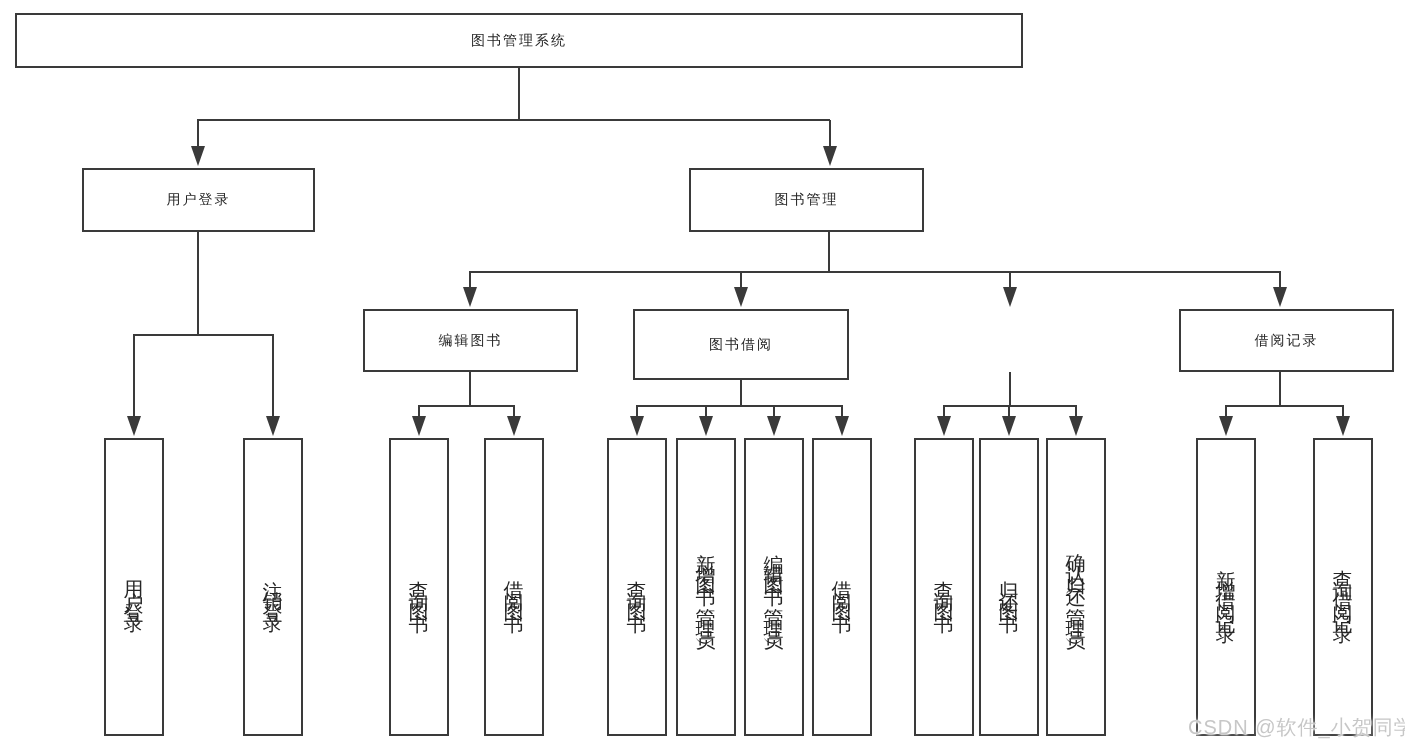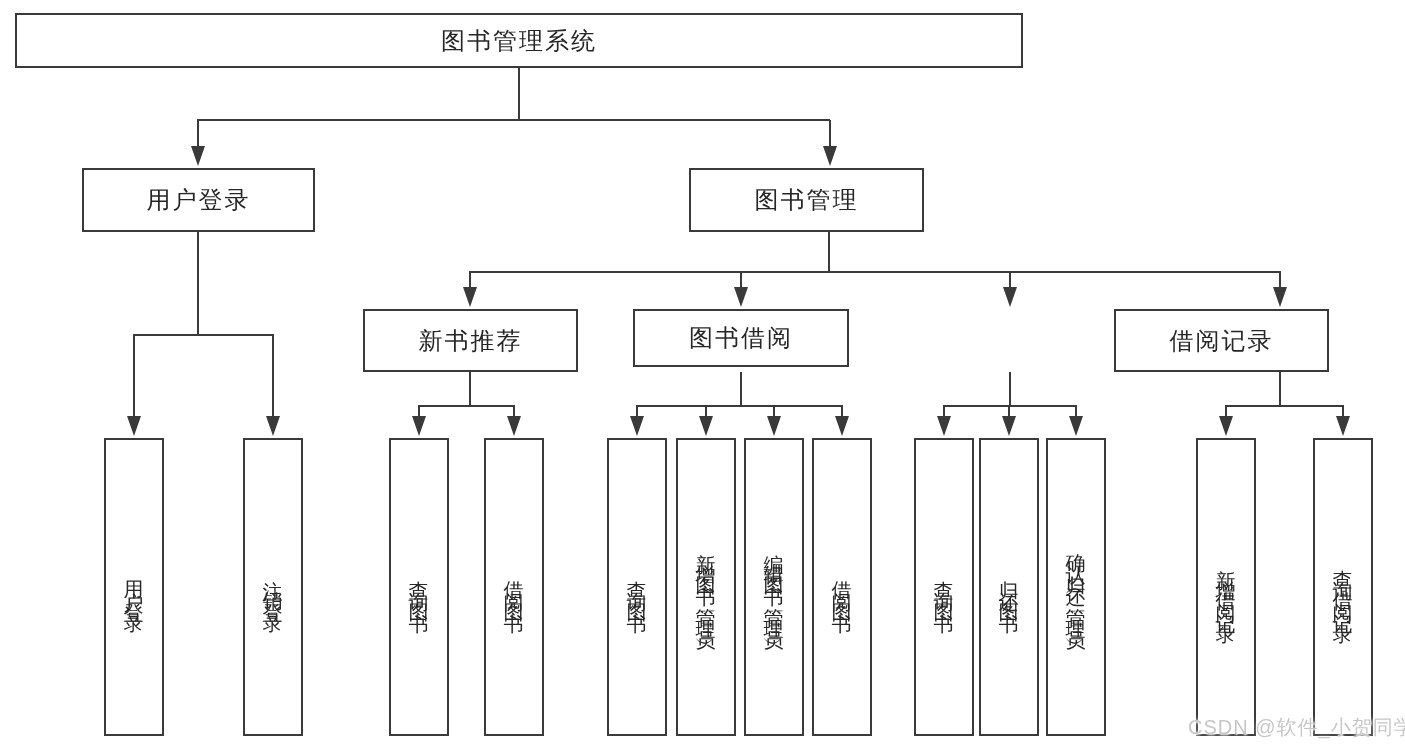--- a/index.html
+++ b/index.html
@@ -16,21 +16,21 @@
     font-family:"Liberation Sans", sans-serif;
     overflow:hidden;
   }
   .node{
     position:absolute;
     box-sizing:border-box;
     background:#ffffff;
     border:2.5px solid var(--line);
     color:var(--text);
     display:flex;align-items:center;justify-content:center;
-    font-size:24px;
+    font-size:14px;
     letter-spacing:2px;
     text-align:center;
     z-index:2;
   }
   .leaf{
     writing-mode:vertical-rl;
     text-orientation:mixed;
     letter-spacing:11px;
     font-size:20px;
     line-height:1;
@@ -113,23 +113,23 @@
       <div class="ahead" style="left: 1219px; top: 416px;"></div>
       <div class="vline" style="left: 1341.75px; top: 406px; height: 12px;"></div>
       <div class="ahead" style="left: 1336px; top: 416px;"></div>
     </div>
 
   <div class="node" style="left:15px;top:13px;width:1008px;height:55px">图书管理系统</div>
 
   <div class="node" style="left:82px;top:168px;width:233px;height:64px">用户登录</div>
   <div class="node" style="left:689px;top:168px;width:235px;height:64px">图书管理</div>
 
-  <div class="node" style="left:363px;top:309px;width:215px;height:63px">新书推荐</div>
-  <div class="node" style="left:633px;top:309px;width:216px;height:58px">图书借阅</div>
-  <div class="node" style="left:1114px;top:309px;width:215px;height:63px">借阅记录</div>
+  <div class="node" style="left:363px;top:309px;width:215px;height:63px">编辑图书</div>
+  <div class="node" style="left:633px;top:309px;width:216px;height:71px">图书借阅</div>
+  <div class="node" style="left:1179px;top:309px;width:215px;height:63px">借阅记录</div>
 
   <div class="node leaf" style="left:104px;top:438px;width:60px;height:298px">用户登录</div>
   <div class="node leaf" style="left:243px;top:438px;width:60px;height:298px">注销登录</div>
 
   <div class="node leaf" style="left:389px;top:438px;width:60px;height:298px">查询图书</div>
   <div class="node leaf" style="left:484px;top:438px;width:60px;height:298px">借阅图书</div>
 
   <div class="node leaf" style="left:607px;top:438px;width:60px;height:298px">查询图书</div>
   <div class="node leaf" style="left:676px;top:438px;width:60px;height:298px">新增图书（管理员）</div>
   <div class="node leaf" style="left:744px;top:438px;width:60px;height:298px">编辑图书（管理员）</div>

